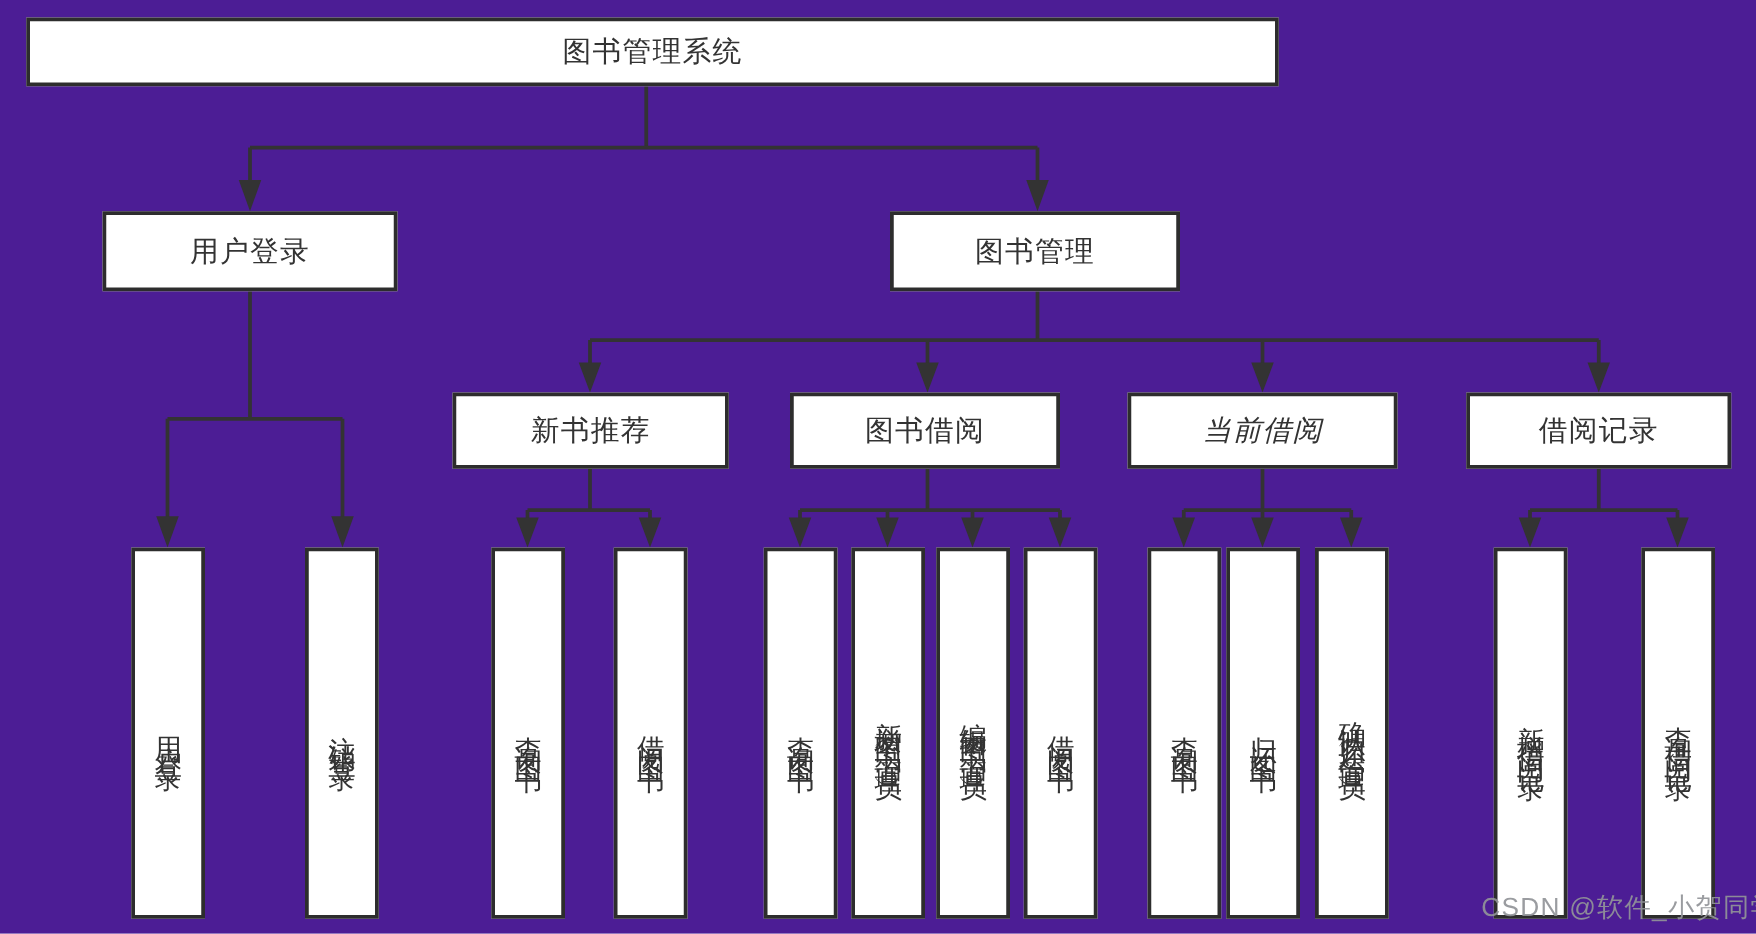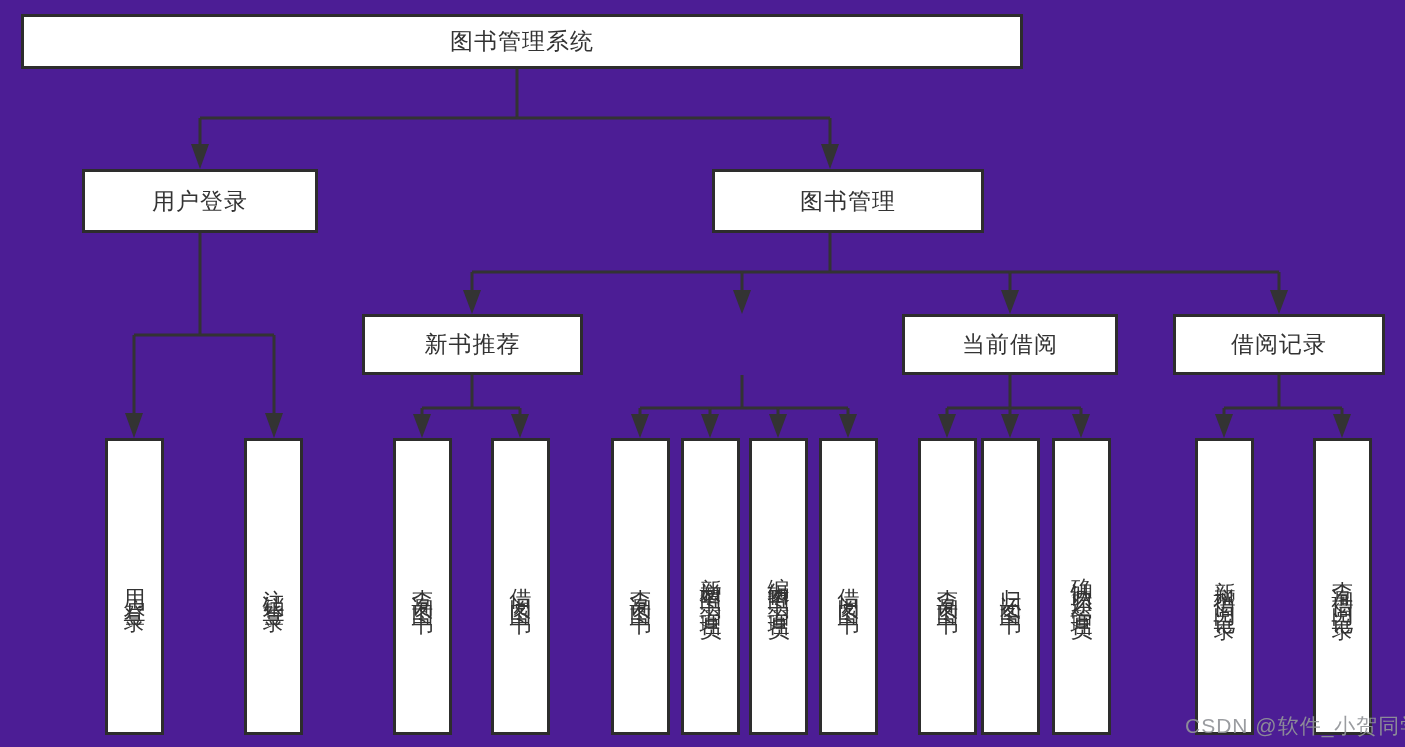--- a/index.html
+++ b/index.html
@@ -132,28 +132,31 @@
     </g>
   </svg>
 
   <div class="node h" style="left:21px; top:14px; width:1002px; height:55px;">
     <span>图书管理系统</span>
   </div>
 
   <div class="node h" style="left:82px; top:169px; width:236px; height:64px;">
     <span>用户登录</span>
   </div>
-  <div class="node h" style="left:712px; top:169px; width:272px; height:64px;">
+  <div class="node h" style="left:712px; top:169px; width:232px; height:64px;">
     <span>图书管理</span>
   </div>
 
   <div class="node h" style="left:362px; top:314px; width:221px; height:61px;">
     <span>新书推荐</span>
   </div>
-  <div class="node h" style="left:902px; top:314px; width:216px; height:61px;">
+  <div class="node h" style="left:632px; top:314px; width:216px; height:61px;">
+    <span>图书借阅</span>
+  </div>
+  <div class="node h" style="left:902px; top:314px; width:216px; height:61px;font-style:italic;">
     <span>当前借阅</span>
   </div>
   <div class="node h" style="left:1173px; top:314px; width:212px; height:61px;">
     <span>借阅记录</span>
   </div>
 
   <div class="node v" style="left:105px; top:438px; width:59px; height:297px;">
     <span>用户登录</span>
   </div>
   <div class="node v" style="left:244px; top:438px; width:59px; height:297px;">

